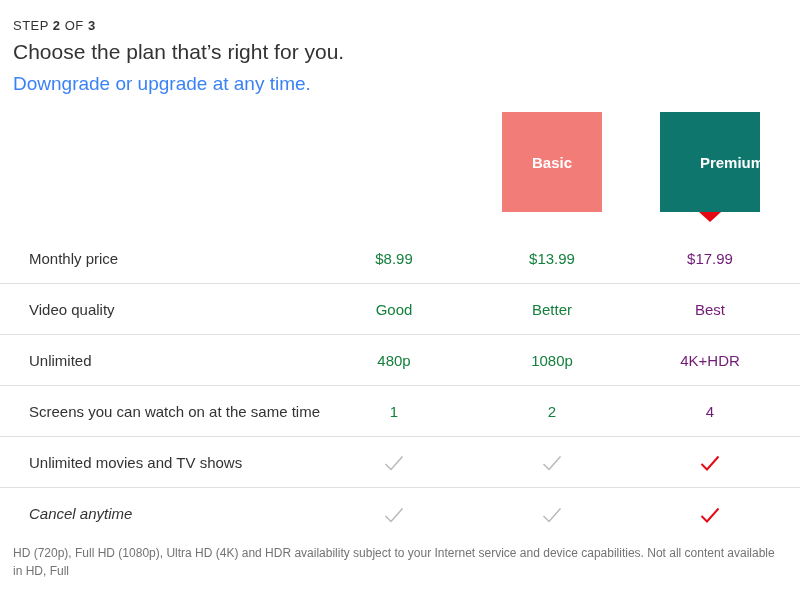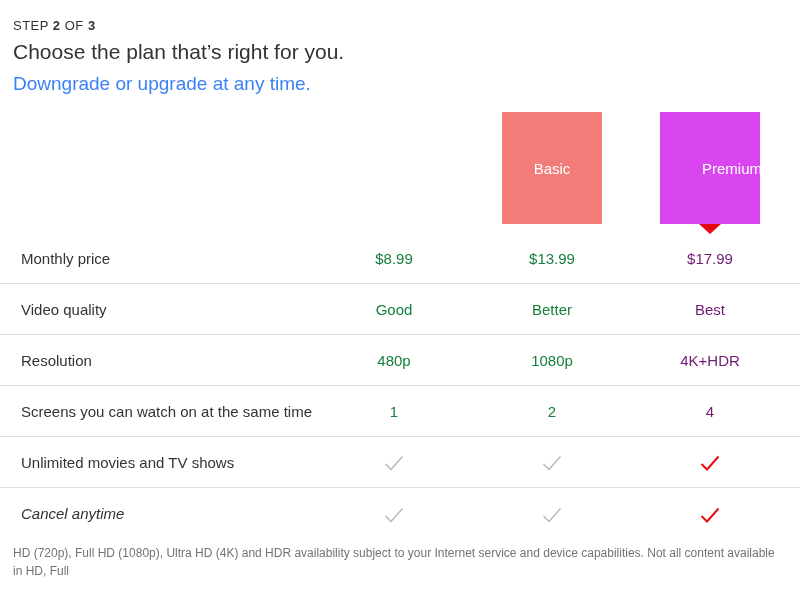--- a/index.html
+++ b/index.html
@@ -11,39 +11,39 @@
   }
   .header { padding:18px 13px 0 13px; }
   .step { font-size:13px; color:#333; letter-spacing:.5px; }
   .step b { font-weight:700; }
   .title { font-size:21px; font-weight:400; color:#333; margin-top:7px; }
   .subtitle { font-size:19px; color:#3b82f6; margin-top:9px; }
 
   .plans { display:flex; align-items:flex-start; margin-top:17px; height:110px; }
   .plans-spacer { flex:1; }
   .plan-box {
-    width:100px; height:112px; background:#F17C78;
+    width:100px; height:100px; background:#F17C78;
     display:flex; align-items:center; justify-content:center;
-    color:#fff; font-size:15px; font-weight:400; cursor:pointer;
+    color:#fff; font-size:15px; font-weight:700; cursor:pointer;
     position:relative; user-select:none;
   }
   .plan-box + .plan-box { margin-left:58px; }
   .plan-box:last-child { margin-right:40px; }
-  .plan-box.selected { background:#d946ef;padding-left:44px; }
+  .plan-box.selected { background:#0f766e;padding-left:44px; }
   .plan-box.selected::after {
     content:""; position:absolute; left:50%; bottom:-10px; transform:translateX(-50%);
     width:0; height:0;
     border-left:11px solid transparent; border-right:11px solid transparent;
     border-top:10px solid #E50914;
   }
 
   .table { margin-top:11px; }
   .row { display:flex; align-items:center; height:51px; border-bottom:1px solid #e0e0e0; }
   .row:last-child { border-bottom:none;font-style:italic; }
-  .row-label { flex:1; padding-left:21px; font-size:15px; color:#333; }
+  .row-label { flex:1; padding-left:29px; font-size:15px; color:#333; }
   .cell { width:100px; text-align:center; font-size:15px; color:#15803d; }
   .cell + .cell { margin-left:58px; }
   .cell:last-child { margin-right:40px; }
   .cell.premium { color:#701a75; }
   .cell svg { vertical-align:middle; }
 
   .footer { padding:5px 13px 0 13px; font-size:12px; line-height:18px; color:#737373; }
 </style>
 </head>
 <body>
@@ -74,21 +74,21 @@
   </div>
 
   <div class="row">
     <div class="row-label">Video quality</div>
     <div class="cell">Good</div>
     <div class="cell">Better</div>
     <div class="cell premium">Best</div>
   </div>
 
   <div class="row">
-    <div class="row-label">Resolution</div>
+    <div class="row-label">Unlimited</div>
     <div class="cell">480p</div>
     <div class="cell">1080p</div>
     <div class="cell premium">4K+HDR</div>
   </div>
 
   <div class="row">
     <div class="row-label">Screens you can watch on at the same time</div>
     <div class="cell">1</div>
     <div class="cell">2</div>
     <div class="cell premium">4</div>

